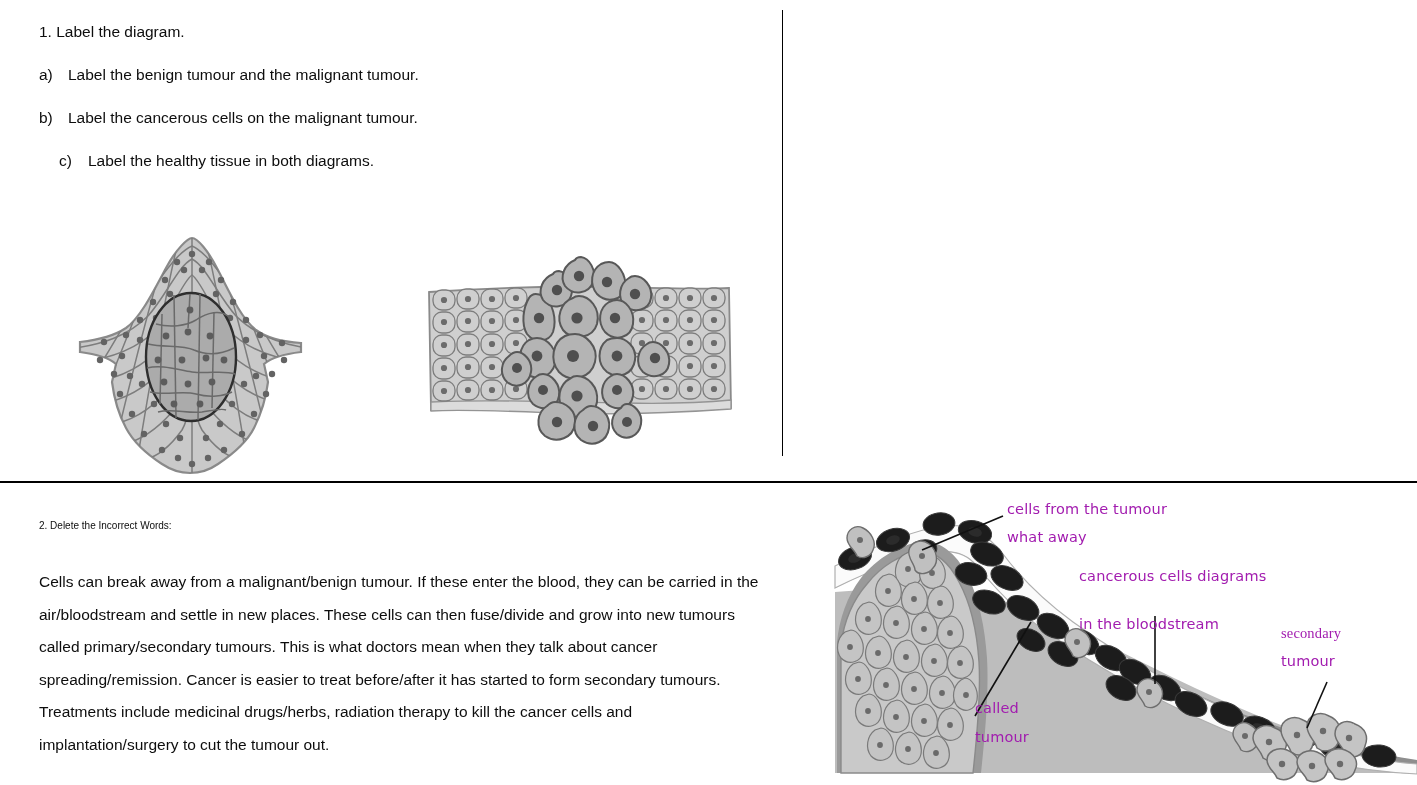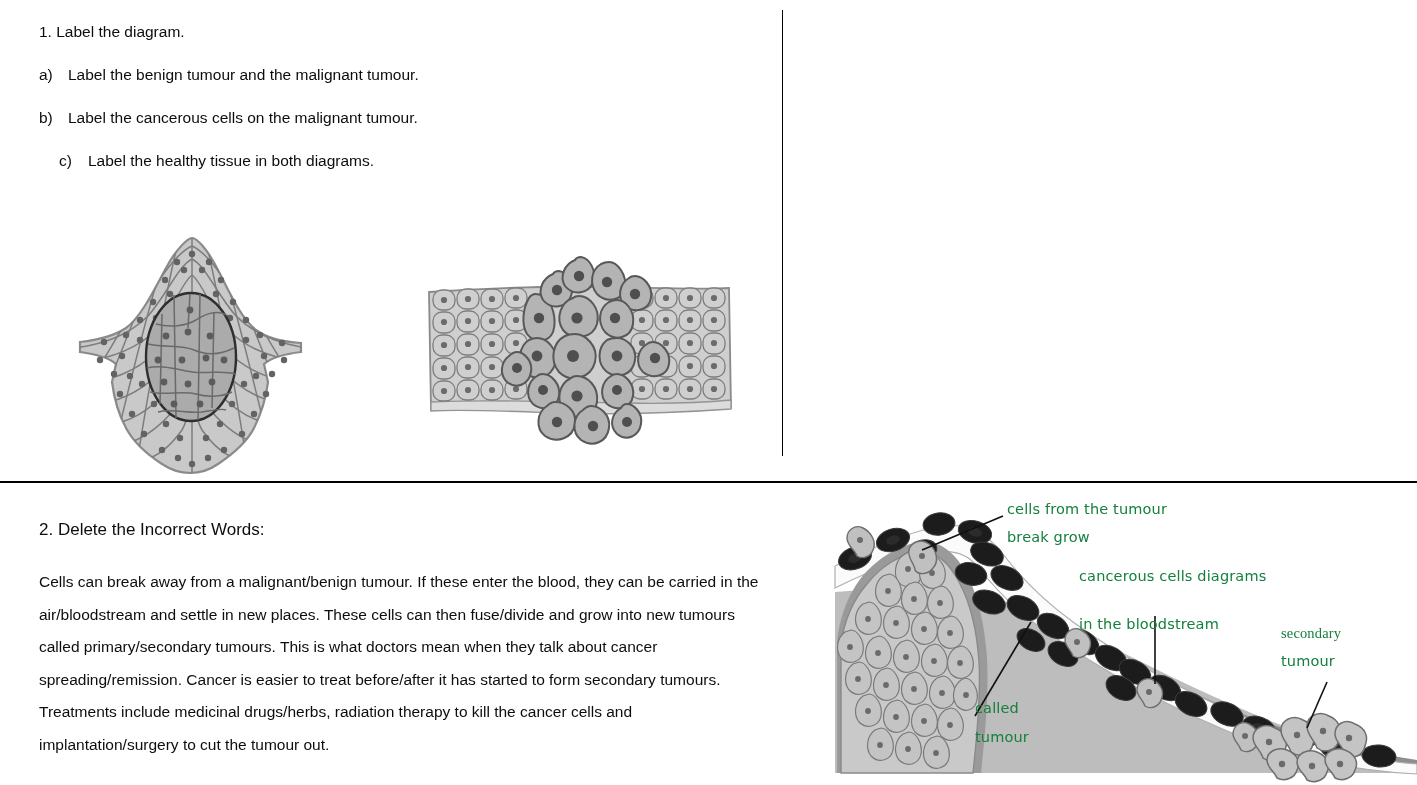--- a/index.html
+++ b/index.html
@@ -65,21 +65,21 @@
   }
   #q1a { top: 66px; }
   #q1b { top: 109px; }
   #q1c { top: 152px; margin-left: 20px; }
 
   
   #dw-title {
     position: absolute;
     left: 39px;
     top: 520px;
-    font-size: 17px;
+    font-size: 10px;
     white-space: nowrap;
   }
   #dw-body {
     position: absolute;
     left: 39px;
     top: 566px;
     width: 730px;
     font-size: 15.5px;
     line-height: 32.5px;
     text-align: left;
@@ -95,21 +95,21 @@
     position: absolute;
     left: 835px;
     top: 492px;
     width: 582px;
     height: 281px;
   }
   .br-label {
     position: absolute;
     font-family: "DejaVu Sans", sans-serif;
     font-size: 14.5px;
-    color: #15803d;
+    color: #a21caf;
     white-space: nowrap;
     letter-spacing: 0.15px;
   }
   #lbl-cells-break-1 { left: 1007px; top: 501px; }
   #lbl-cells-break-2 { left: 1007px; top: 529px; }
   #lbl-cancerous-1   { left: 1079px; top: 568px; }
   #lbl-cancerous-2   { left: 1079px; top: 616px; }
   #lbl-secondary-1   { left: 1281px; top: 625px; font-family: Liberation Serif, serif; }
   #lbl-secondary-2   { left: 1281px; top: 653px; }
   #lbl-primary-1     { left: 975px;  top: 700px; }
@@ -612,19 +612,19 @@
     <g stroke="#111111" stroke-width="1.6" fill="none">
       <line x1="87" y1="58" x2="168" y2="24"></line>
       <line x1="320" y1="192" x2="320" y2="124"></line>
       <line x1="196" y1="130" x2="140" y2="224"></line>
       <line x1="472" y1="236" x2="492" y2="190"></line>
     </g>
   </svg>
 </div>
 
 <div class="br-label" id="lbl-cells-break-1">cells from the tumour</div>
-<div class="br-label" id="lbl-cells-break-2">break grow</div>
+<div class="br-label" id="lbl-cells-break-2">what away</div>
 <div class="br-label" id="lbl-cancerous-1">cancerous cells diagrams</div>
 <div class="br-label" id="lbl-cancerous-2">in the bloodstream</div>
 <div class="br-label" id="lbl-secondary-1">secondary</div>
 <div class="br-label" id="lbl-secondary-2">tumour</div>
 <div class="br-label" id="lbl-primary-1">called</div>
 <div class="br-label" id="lbl-primary-2">tumour</div>
 
 </body></html>

